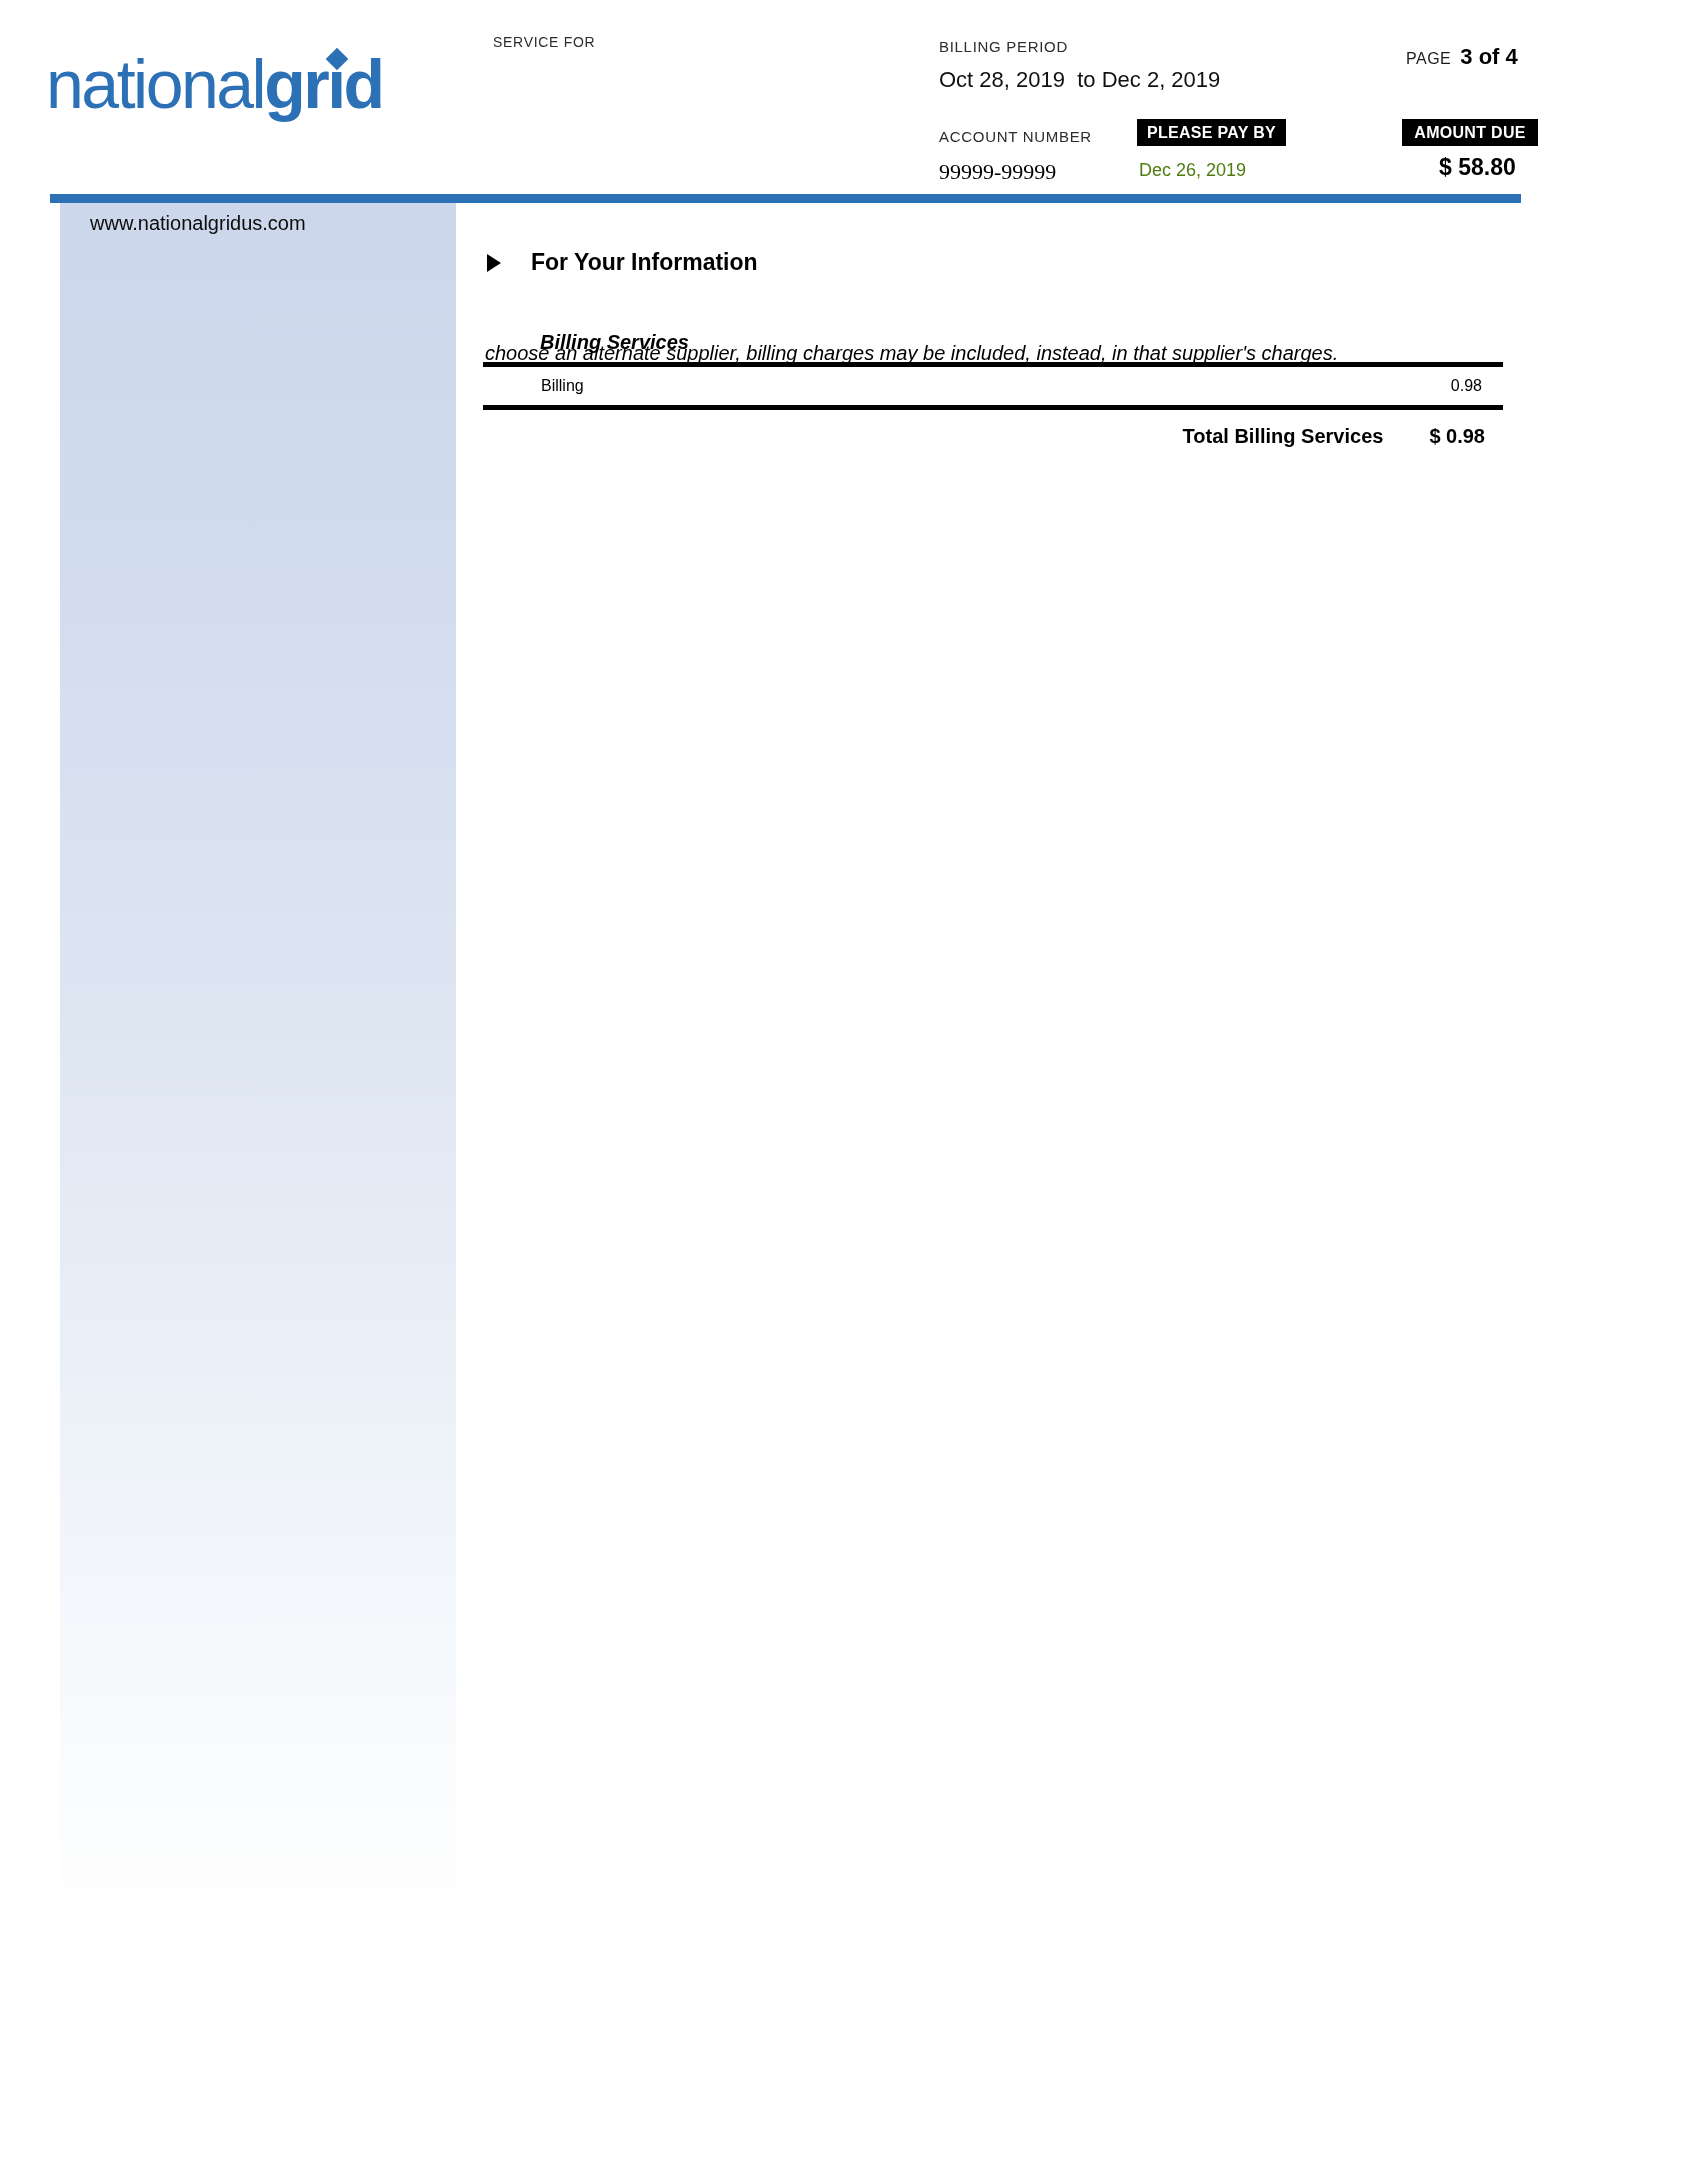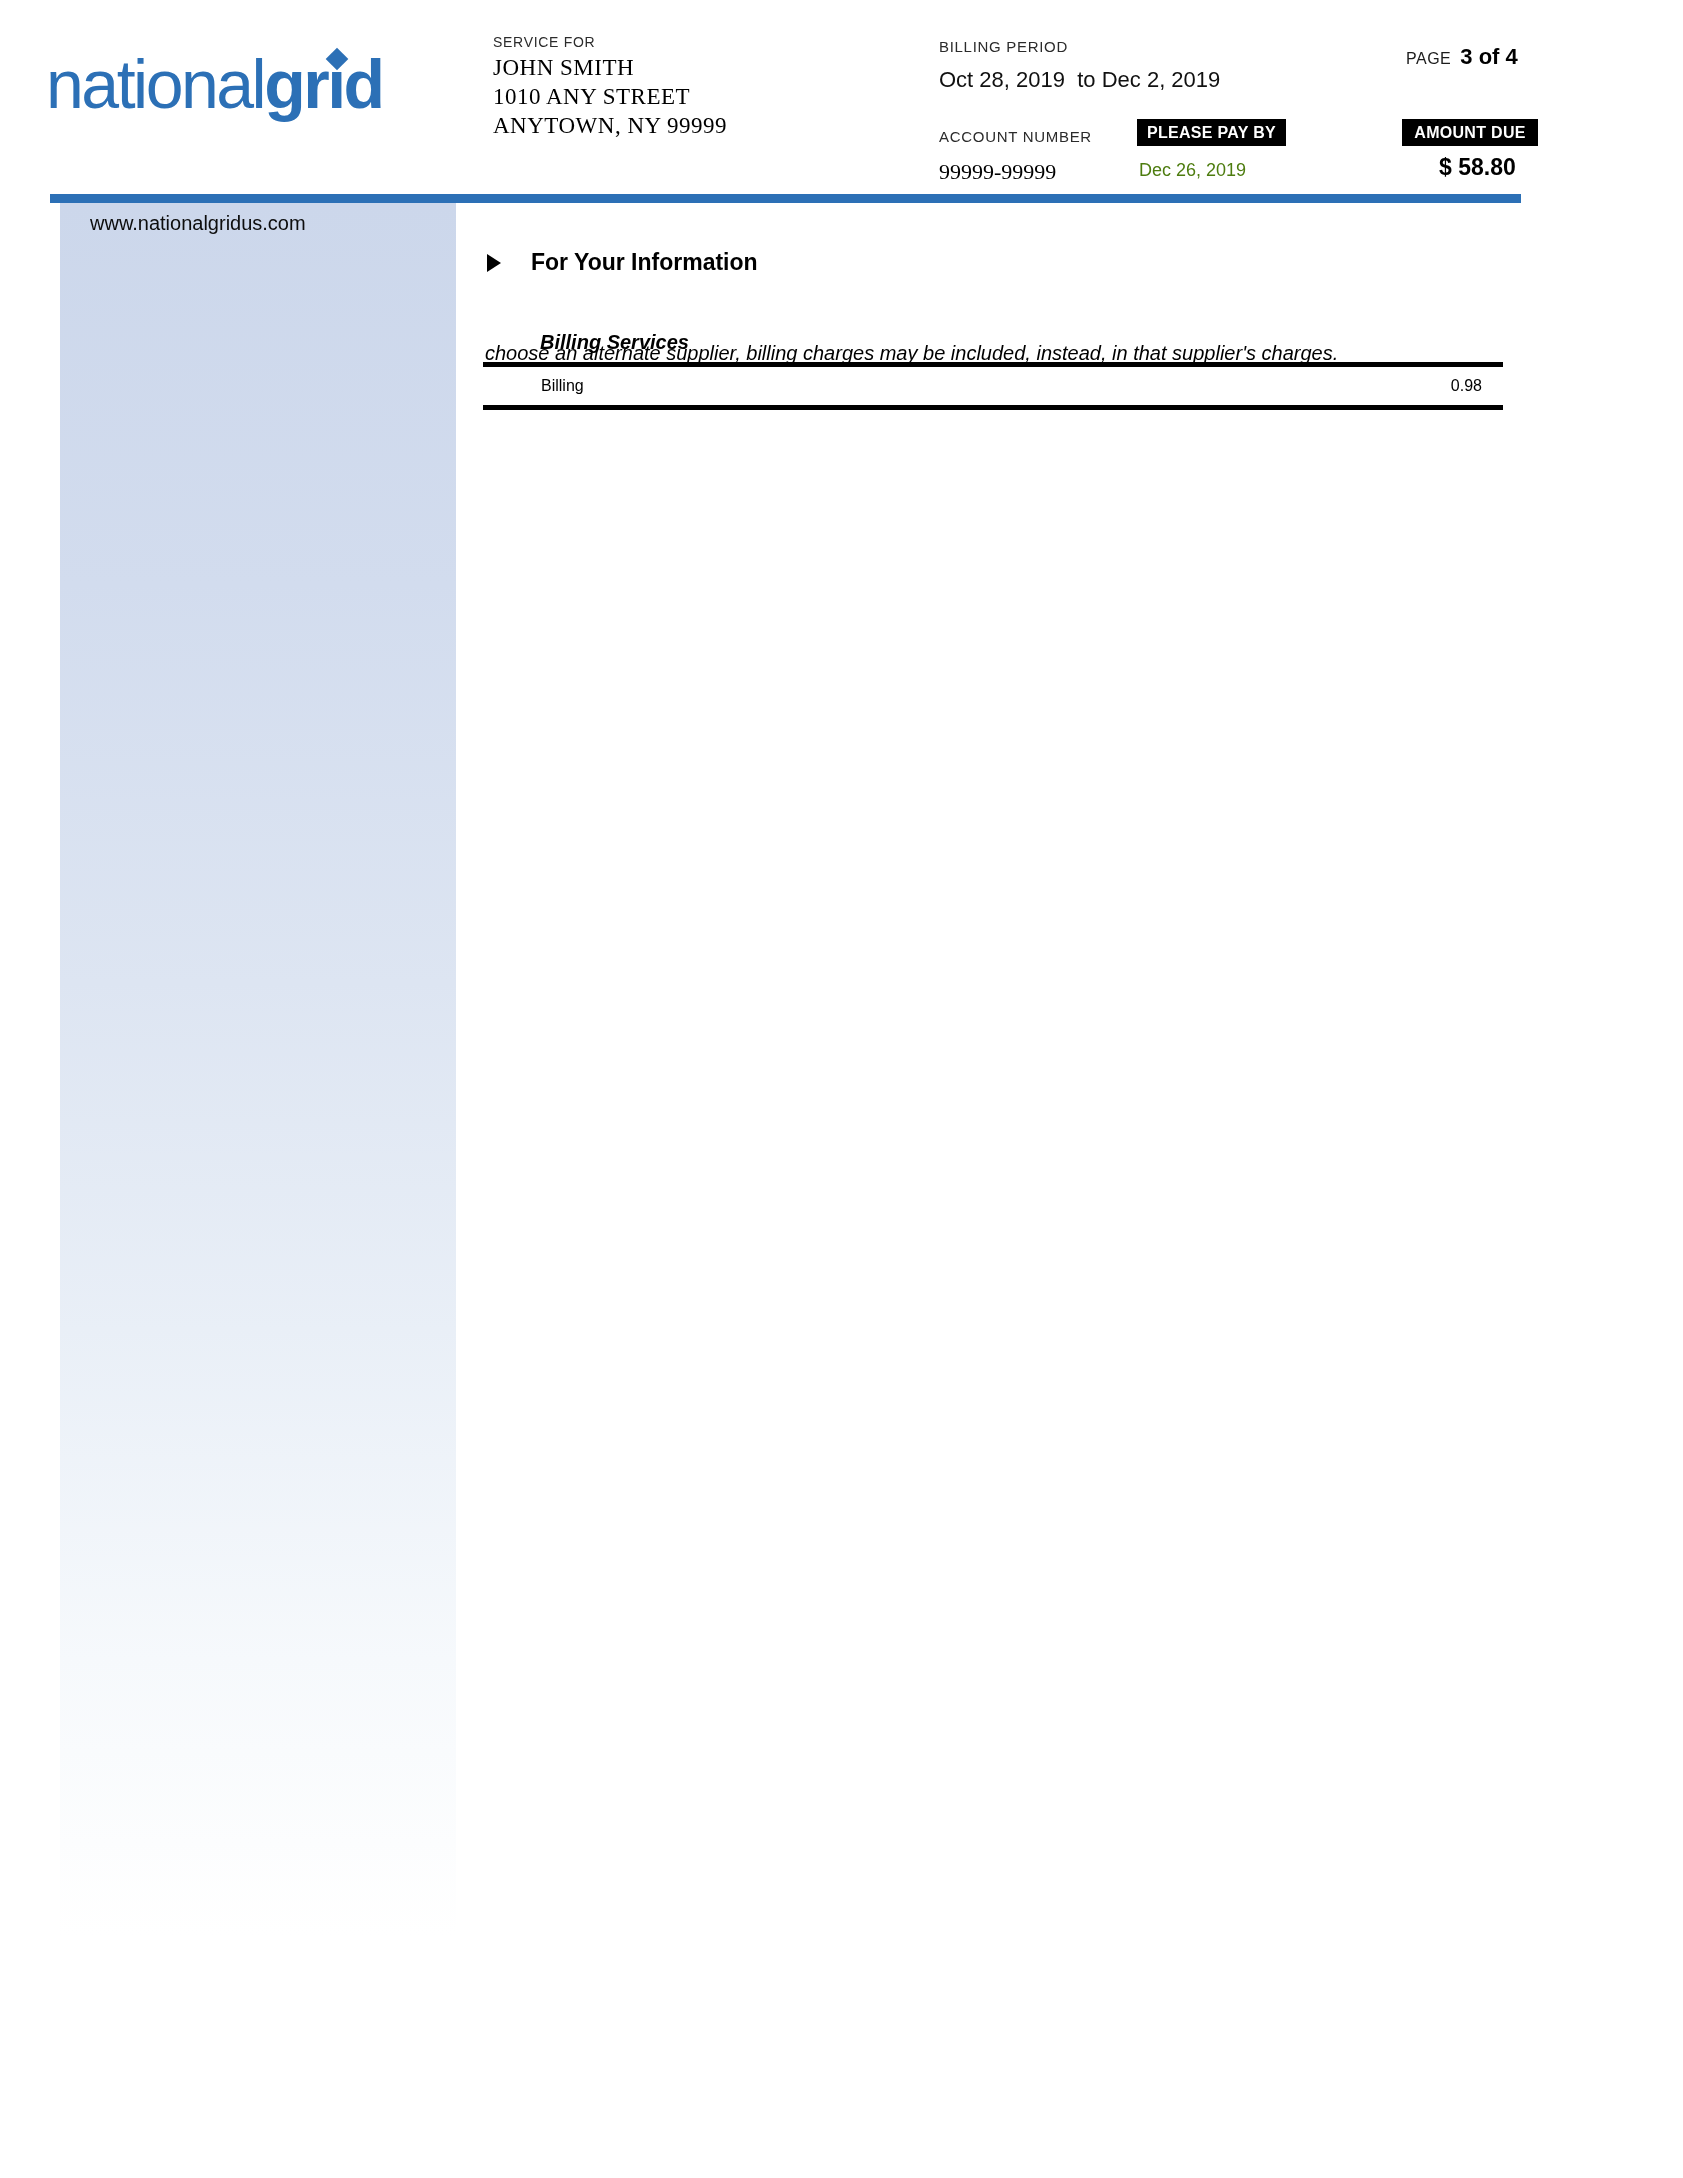--- a/index.html
+++ b/index.html
@@ -71,25 +71,20 @@
 </head>
 <body>
 
 <div id="page">
 
   <div class="logo">
     <span class="reg">national</span><span class="bold"><span>gr</span><span class="logo-i"><span>ı</span></span><span>d</span></span>
   </div>
 
   <div class="small-label" style="left:493px; top:34px; font-size:14px;">SERVICE FOR</div>
-  <div class="serif-block">
-    <div>JOHN SMITH</div>
-    <div>1010 ANY STREET</div>
-    <div>ANYTOWN, NY 99999</div>
-  </div>
 
   <div class="small-label" style="left:939px; top:38px;">BILLING PERIOD</div>
   <div class="bp-value">Oct 28, 2019  to Dec 2, 2019</div>
 
   <div class="page-block">
     <span class="pl">PAGE</span>
     <span class="pv">3 of 4</span>
   </div>
 
   <div class="small-label" style="left:939px; top:128px;">ACCOUNT NUMBER</div>
@@ -117,16 +112,20 @@
 
   <div class="bs-title">Billing Services</div>
 
   <div class="btable">
     <div class="hline"></div>
     <div class="brow">
       <span>Billing</span>
       <span>0.98</span>
     </div>
     <div class="hline"></div>
+    <div class="btotal">
+      <span>Total Billing Services</span>
+      <span>$ 0.98</span>
+    </div>
   </div>
 
 </div>
 
 
 </body></html>

